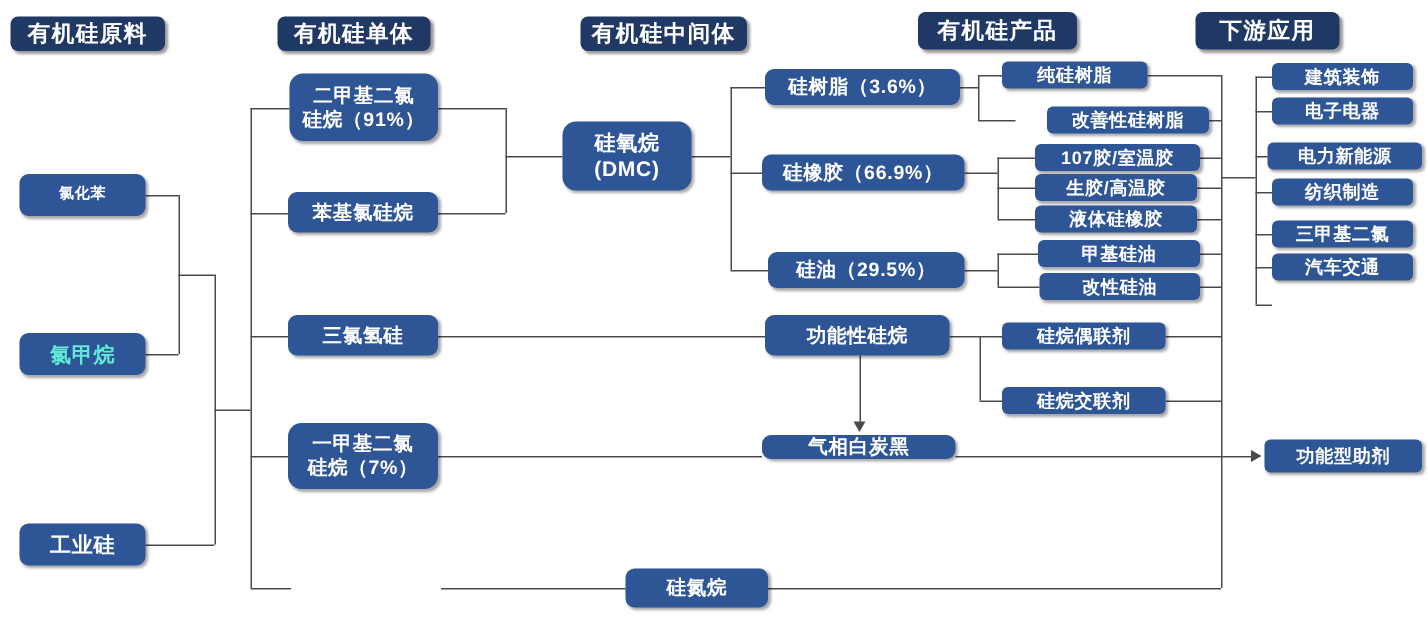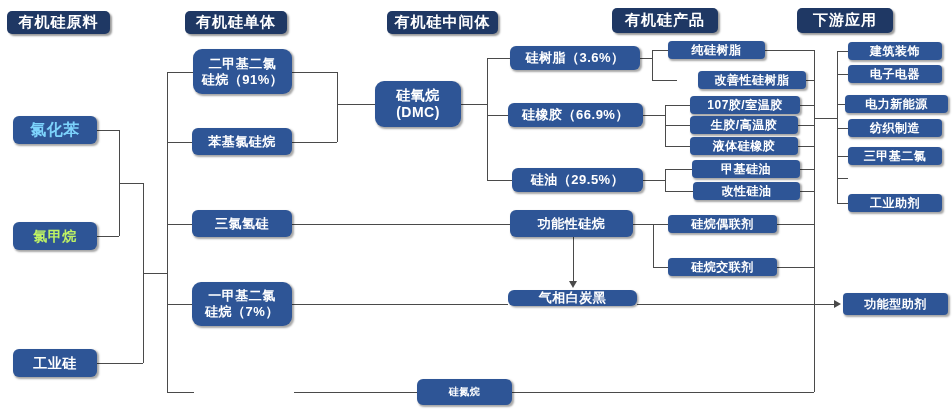--- a/index.html
+++ b/index.html
@@ -31,53 +31,53 @@
 </style>
 </head>
 <body>
 
 <div class="canvas" style="background: rgb(255, 255, 255);">
     <div class="hdr" style="left: 7px; top: 11px; width: 103px; height: 23px; background: rgb(31, 56, 100); color: rgb(255, 255, 255);">有机硅原料</div>
     <div class="hdr" style="left: 185px; top: 11px; width: 102px; height: 23px; background: rgb(31, 56, 100); color: rgb(255, 255, 255);">有机硅单体</div>
     <div class="hdr" style="left: 387px; top: 11px; width: 111px; height: 23px; background: rgb(31, 56, 100); color: rgb(255, 255, 255);">有机硅中间体</div>
     <div class="hdr" style="left: 612px; top: 8px; width: 106px; height: 25px; background: rgb(31, 56, 100); color: rgb(255, 255, 255);">有机硅产品</div>
     <div class="hdr" style="left: 797px; top: 8px; width: 96px; height: 25px; background: rgb(31, 56, 100); color: rgb(255, 255, 255);">下游应用</div>
-    <div class="node" style="left: 13px; top: 116px; width: 84px; height: 28px; font-size: 16px; border-radius: 6px; background: rgb(46, 85, 150); color: #7dd3fc;">氯化苯</div>
-    <div class="node" style="left: 13px; top: 222px; width: 84px; height: 28px; font-size: 14px; border-radius: 6px; background: rgb(46, 85, 150); color: #bef264;">氯甲烷</div>
+    <div class="node" style="left: 13px; top: 116px; width: 84px; height: 28px; font-size: 10px; border-radius: 6px; background: rgb(46, 85, 150); color: #ffffff;">氯化苯</div>
+    <div class="node" style="left: 13px; top: 222px; width: 84px; height: 28px; font-size: 14px; border-radius: 6px; background: rgb(46, 85, 150); color: #5eead4;">氯甲烷</div>
     <div class="node" style="left: 13px; top: 349px; width: 84px; height: 28px; font-size: 14px; border-radius: 6px; background: rgb(46, 85, 150); color: rgb(255, 255, 255);">工业硅</div>
     <div class="node" style="left: 193px; top: 49px; width: 99px; height: 45px; font-size: 13px; border-radius: 9px; background: rgb(46, 85, 150); color: rgb(255, 255, 255);">二甲基二氯
 硅烷（91%）</div>
     <div class="node" style="left: 192px; top: 128px; width: 100px; height: 27px; font-size: 13px; border-radius: 6px; background: rgb(46, 85, 150); color: rgb(255, 255, 255);">苯基氯硅烷</div>
     <div class="node" style="left: 192px; top: 210px; width: 100px; height: 27px; font-size: 13px; border-radius: 6px; background: rgb(46, 85, 150); color: rgb(255, 255, 255);">三氯氢硅</div>
     <div class="node" style="left: 192px; top: 282px; width: 100px; height: 44px; font-size: 13px; border-radius: 9px; background: rgb(46, 85, 150); color: rgb(255, 255, 255);">一甲基二氯
 硅烷（7%）</div>
     <div class="node" style="left: 375px; top: 81px; width: 86px; height: 46px; font-size: 14px; border-radius: 9px; background: rgb(46, 85, 150); color: rgb(255, 255, 255);">硅氧烷
 (DMC)</div>
     <div class="node" style="left: 510px; top: 46px; width: 130px; height: 24px; font-size: 13px; border-radius: 6px; background: rgb(46, 85, 150); color: rgb(255, 255, 255);">硅树脂（3.6%）</div>
     <div class="node" style="left: 508px; top: 103px; width: 135px; height: 24px; font-size: 13px; border-radius: 6px; background: rgb(46, 85, 150); color: rgb(255, 255, 255);">硅橡胶（66.9%）</div>
     <div class="node" style="left: 512px; top: 168px; width: 131px; height: 24px; font-size: 13px; border-radius: 6px; background: rgb(46, 85, 150); color: rgb(255, 255, 255);">硅油（29.5%）</div>
     <div class="node" style="left: 510px; top: 210px; width: 123px; height: 27px; font-size: 13px; border-radius: 6px; background: rgb(46, 85, 150); color: rgb(255, 255, 255);">功能性硅烷</div>
     <div class="node" style="left: 508px; top: 290px; width: 129px; height: 16px; font-size: 13px; border-radius: 6px; background: rgb(46, 85, 150); color: rgb(255, 255, 255);">气相白炭黑</div>
-    <div class="node" style="left: 417px; top: 379px; width: 95px; height: 26px; font-size: 10px; border-radius: 6px; background: rgb(46, 85, 150); color: rgb(255, 255, 255);">硅氮烷</div>
+    <div class="node" style="left: 417px; top: 379px; width: 95px; height: 26px; font-size: 13px; border-radius: 6px; background: rgb(46, 85, 150); color: rgb(255, 255, 255);">硅氮烷</div>
     <div class="node" style="left: 668px; top: 41px; width: 97px; height: 18px; font-size: 12px; border-radius: 4px; background: rgb(46, 85, 150); color: rgb(255, 255, 255);">纯硅树脂</div>
     <div class="node" style="left: 677px; top: 71px; width: 108px; height: 18px; font-size: 12px; border-radius: 4px; background: rgb(46, 85, 150); color: rgb(255, 255, 255); margin-left: 21px;">改善性硅树脂</div>
     <div class="node" style="left: 690px; top: 96px; width: 110px; height: 18px; font-size: 12px; border-radius: 4px; background: rgb(46, 85, 150); color: rgb(255, 255, 255);">107胶/室温胶</div>
     <div class="node" style="left: 690px; top: 116px; width: 108px; height: 18px; font-size: 12px; border-radius: 4px; background: rgb(46, 85, 150); color: rgb(255, 255, 255);">生胶/高温胶</div>
     <div class="node" style="left: 690px; top: 137px; width: 108px; height: 18px; font-size: 12px; border-radius: 4px; background: rgb(46, 85, 150); color: rgb(255, 255, 255);">液体硅橡胶</div>
     <div class="node" style="left: 692px; top: 160px; width: 108px; height: 18px; font-size: 12px; border-radius: 4px; background: rgb(46, 85, 150); color: rgb(255, 255, 255);">甲基硅油</div>
     <div class="node" style="left: 693px; top: 182px; width: 107px; height: 18px; font-size: 12px; border-radius: 4px; background: rgb(46, 85, 150); color: rgb(255, 255, 255);">改性硅油</div>
     <div class="node" style="left: 668px; top: 215px; width: 109px; height: 18px; font-size: 12px; border-radius: 4px; background: rgb(46, 85, 150); color: rgb(255, 255, 255);">硅烷偶联剂</div>
     <div class="node" style="left: 668px; top: 258px; width: 109px; height: 18px; font-size: 12px; border-radius: 4px; background: rgb(46, 85, 150); color: rgb(255, 255, 255);">硅烷交联剂</div>
     <div class="node" style="left: 843px; top: 293px; width: 105px; height: 22px; font-size: 12px; border-radius: 4px; background: rgb(46, 85, 150); color: rgb(255, 255, 255);">功能型助剂</div>
     <div class="node" style="left: 848px; top: 42px; width: 94px; height: 18px; font-size: 12px; border-radius: 4px; background: rgb(46, 85, 150); color: rgb(255, 255, 255);">建筑装饰</div>
     <div class="node" style="left: 848px; top: 65px; width: 94px; height: 18px; font-size: 12px; border-radius: 4px; background: rgb(46, 85, 150); color: rgb(255, 255, 255);">电子电器</div>
     <div class="node" style="left: 845px; top: 95px; width: 103px; height: 18px; font-size: 12px; border-radius: 4px; background: rgb(46, 85, 150); color: rgb(255, 255, 255);">电力新能源</div>
     <div class="node" style="left: 848px; top: 119px; width: 94px; height: 18px; font-size: 12px; border-radius: 4px; background: rgb(46, 85, 150); color: rgb(255, 255, 255);">纺织制造</div>
     <div class="node" style="left: 848px; top: 147px; width: 94px; height: 18px; font-size: 12px; border-radius: 4px; background: rgb(46, 85, 150); color: rgb(255, 255, 255);">三甲基二氯</div>
-    <div class="node" style="left: 848px; top: 194px; width: 94px; height: 18px; font-size: 12px; border-radius: 4px; background: rgb(46, 85, 150); color: rgb(255, 255, 255);">工业助剂</div>
+    <div class="node" style="left: 848px; top: 169px; width: 94px; height: 18px; font-size: 12px; border-radius: 4px; background: rgb(46, 85, 150); color: rgb(255, 255, 255);">汽车交通</div>
     <div class="ln" style="left: 97px; top: 130px; width: 22px; height: 1px; background: rgb(74, 74, 74);"></div>
     <div class="ln" style="left: 97px; top: 236px; width: 22px; height: 1px; background: rgb(74, 74, 74);"></div>
     <div class="ln" style="left: 119px; top: 130px; width: 1px; height: 106px; background: rgb(74, 74, 74);"></div>
     <div class="ln" style="left: 119px; top: 183px; width: 24px; height: 1px; background: rgb(74, 74, 74);"></div>
     <div class="ln" style="left: 143px; top: 183px; width: 1px; height: 180px; background: rgb(74, 74, 74);"></div>
     <div class="ln" style="left: 97px; top: 363px; width: 46px; height: 1px; background: rgb(74, 74, 74);"></div>
     <div class="ln" style="left: 143px; top: 273px; width: 24px; height: 1px; background: rgb(74, 74, 74);"></div>
     <div class="ln" style="left: 167px; top: 72px; width: 1px; height: 320px; background: rgb(74, 74, 74);"></div>
     <div class="ln" style="left: 167px; top: 72px; width: 26px; height: 1px; background: rgb(74, 74, 74);"></div>
     <div class="ln" style="left: 167px; top: 142px; width: 25px; height: 1px; background: rgb(74, 74, 74);"></div>

